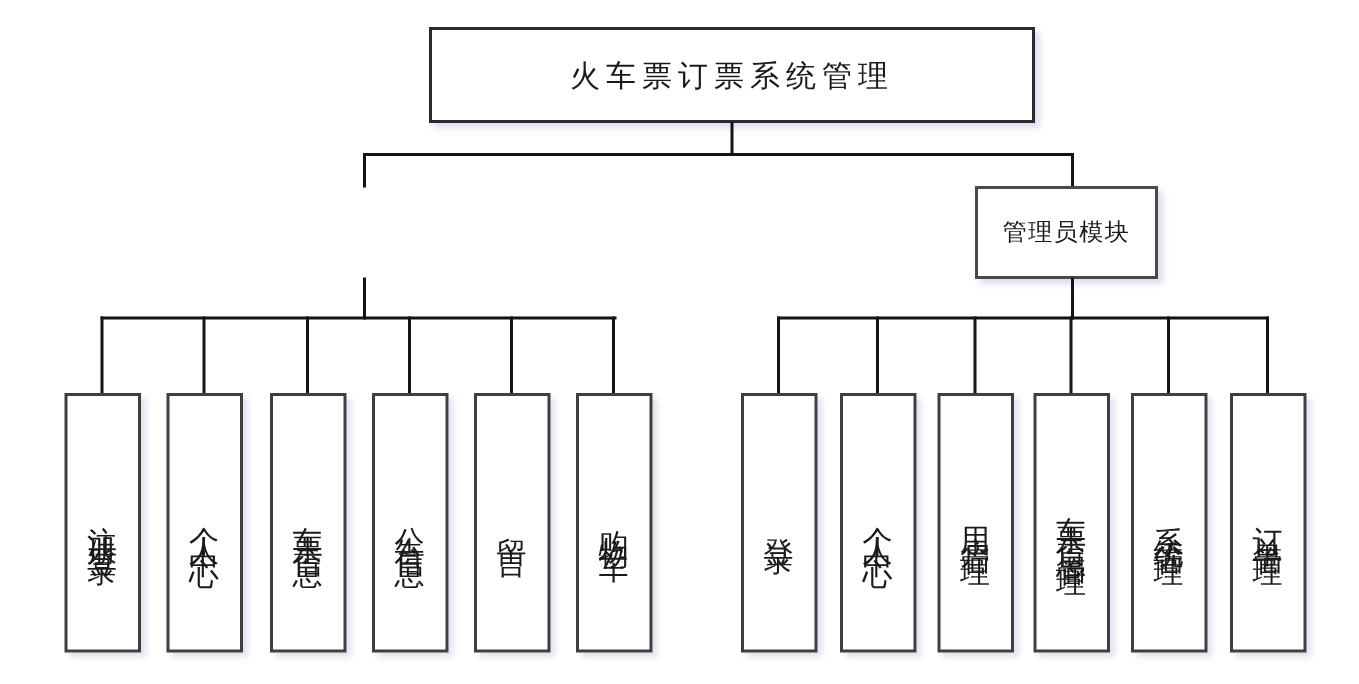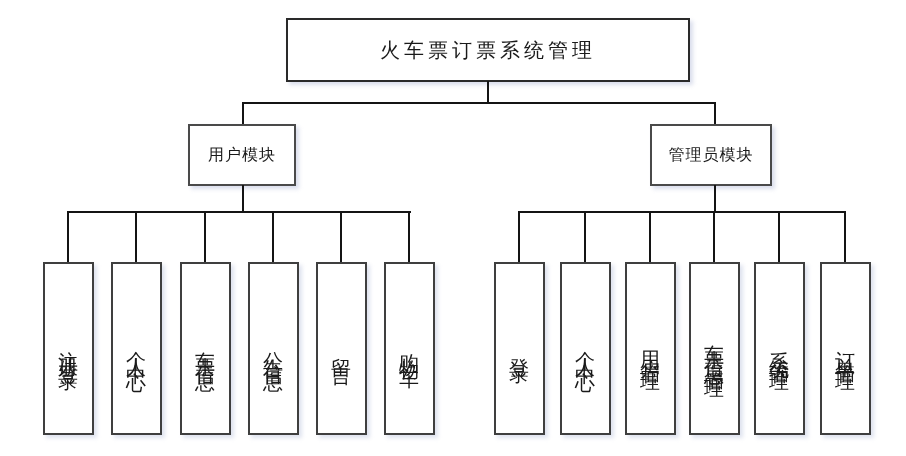--- a/index.html
+++ b/index.html
@@ -82,23 +82,20 @@
 
   <div class="node root-box">
     <span>火车票订票系统管理</span>
   </div>
 
   <div class="line vline stem-root"></div>
   <div class="line hline h-root-modules"></div>
   <div class="line vline stem-user-top"></div>
   <div class="line vline stem-admin-top"></div>
 
-  <div class="node module-box module-user">
-    <span>用户模块</span>
-  </div>
   <div class="node module-box module-admin">
     <span>管理员模块</span>
   </div>
 
   <div class="line vline stem-user-bot"></div>
   <div class="line vline stem-admin-bot"></div>
   <div class="line hline bus-left"></div>
   <div class="line hline bus-right"></div>
 
   <div class="line vline drop dl1"></div>

